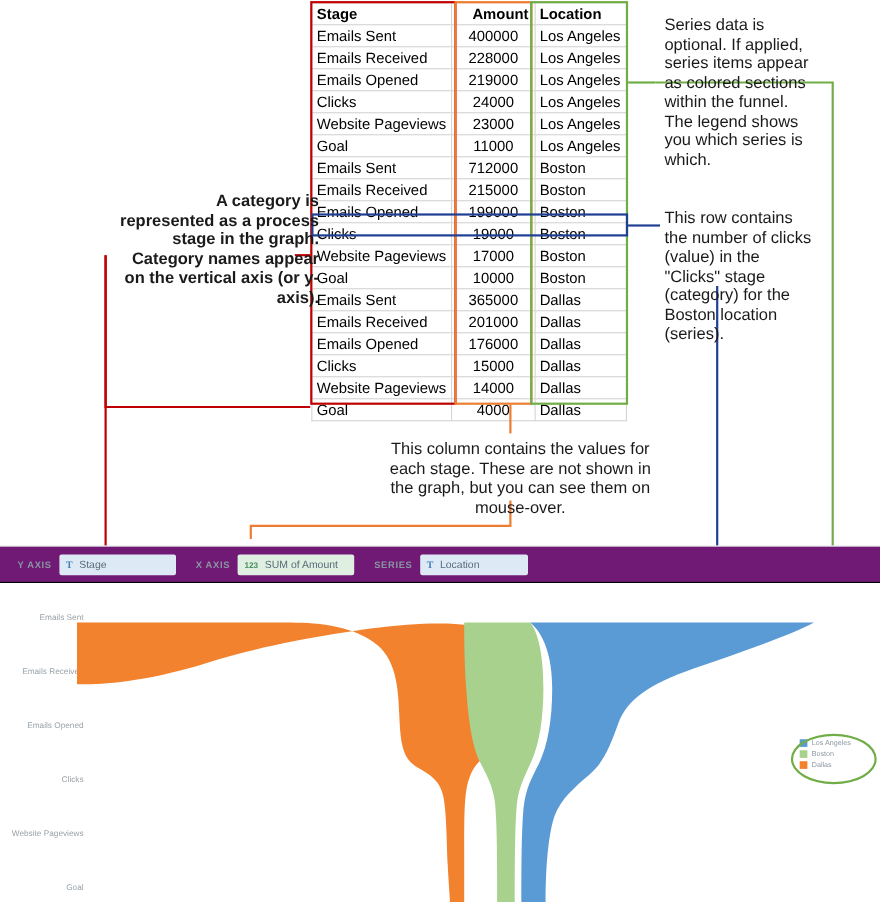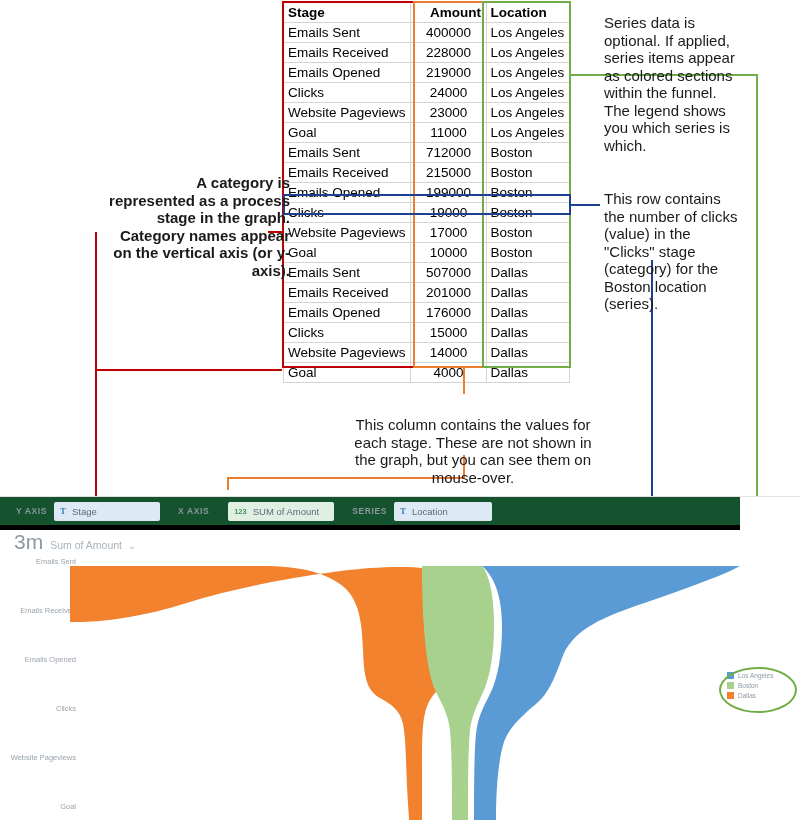--- a/index.html
+++ b/index.html
@@ -35,21 +35,21 @@
     height: 17px;
     line-height: 17px;
     font-weight: normal;
     white-space: nowrap;
   }
   table.data-table th {
     font-weight: bold;
   }
   .col-stage { width: 131px; text-align: left; }
   .col-amount { width: 68px; text-align: center; }
-  .col-amount.hdr { text-align: center; padding-left: 18px; }
+  .col-amount.hdr { text-align: left; padding-left: 18px; }
   .col-location { width: 86px; text-align: left; }
 
   
   .outline { position: absolute; pointer-events: none; box-sizing: border-box; }
   #outline-stage   { left: 282px;  top: 1px;  width: 133px; height: 367px; border: 2.5px solid #C00000; }
   #outline-amount  { left: 413px;  top: 1px;  width: 71px;  height: 367px; border: 2.5px solid #ED7D31; }
   #outline-location{ left: 482px;  top: 1px;  width: 89px;  height: 367px; border: 2.5px solid #70AD47; }
   #outline-row     { left: 283px;  top: 194px;width: 288px; height: 21px; border: 2px solid #1F3F93; }
 
   
@@ -64,39 +64,39 @@
   .annot {
     position: absolute;
     font-family: "Liberation Sans", sans-serif;
     font-size: 15px;
     line-height: 17.5px;
     color: #1a1a1a;
   }
   #annot-series   { left: 604px; top: 14px;  width: 138px; text-align: left; }
   #annot-row      { left: 604px; top: 190px; width: 140px; text-align: left; }
   #annot-category { left: 108px; top: 174px; width: 182px; text-align: right; font-weight: bold; }
-  #annot-column   { left: 352px; top: 416px; width: 242px; text-align: center; }
+  #annot-column   { left: 352px; top: 400px; width: 242px; text-align: center; }
 
   
   #chart-panel {
     position: absolute;
     left: 0;
     top: 496px;
     width: 800px;
     height: 332px;
     background: #ffffff;
     border-top: 1px solid #e2e2e2;
   }
   #chart-toolbar {
     position: absolute;
     left: 0; top: 0;
-    width: 740px;
+    width: 800px;
     height: 33px;
-    background: #14532d;
-    border-bottom: 5px solid #000000;
+    background: #701a75;
+    border-bottom: 1px solid #000000;
     display: flex;
     align-items: center;
     padding-left: 16px;
     box-sizing: border-box;
   }
   .shelf-label {
     font-size: 8.5px;
     letter-spacing: 0.6px;
     color: #8a96a0;
     font-weight: bold;
@@ -106,21 +106,21 @@
     height: 19px;
     display: flex;
     align-items: center;
     padding: 0 8px 0 6px;
     border-radius: 2px;
     font-size: 9.5px;
     color: #5b6b78;
     margin-right: 18px;
   }
   .chip.blue { background: #ddeaf6; min-width: 92px; }
-  .chip.green { background: #dff0e2; min-width: 92px; margin-left: 12px; }
+  .chip.green { background: #dff0e2; min-width: 92px; }
   .chip.blue2 { background: #ddeaf6; min-width: 84px; }
   .chip-ico {
     font-size: 9px;
     font-weight: bold;
     color: #3f7fb8;
     margin-right: 6px;
     font-family: "Liberation Serif", serif;
   }
   .chip.green .chip-ico { color: #4a8f5e; font-family: "Liberation Sans", sans-serif; font-size: 7.5px; }
 
@@ -276,21 +276,21 @@
           <td class="col-amount">17000</td>
           <td class="col-location">Boston</td>
         </tr>
         <tr>
           <td class="col-stage">Goal</td>
           <td class="col-amount">10000</td>
           <td class="col-location">Boston</td>
         </tr>
         <tr>
           <td class="col-stage">Emails Sent</td>
-          <td class="col-amount">507000</td>
+          <td class="col-amount">365000</td>
           <td class="col-location">Dallas</td>
         </tr>
         <tr>
           <td class="col-stage">Emails Received</td>
           <td class="col-amount">201000</td>
           <td class="col-location">Dallas</td>
         </tr>
         <tr>
           <td class="col-stage">Emails Opened</td>
           <td class="col-amount">176000</td>
@@ -363,25 +363,20 @@
       <span>SUM of Amount</span>
     </div>
 
     <span class="shelf-label">SERIES</span>
     <div class="chip blue2">
       <span class="chip-ico">T</span>
       <span>Location</span>
     </div>
   </div>
 
-  <div id="chart-measure">
-    <span id="measure-value">3m</span>
-    <span id="measure-name">Sum of Amount</span>
-    <span id="measure-caret">⌄</span>
-  </div>
 
   <div id="yaxis">
       <div class="yaxis-label" style="top: 0px;">Emails Sent</div>
       <div class="yaxis-label" style="top: 49px;">Emails Received</div>
       <div class="yaxis-label" style="top: 98px;">Emails Opened</div>
       <div class="yaxis-label" style="top: 147px;">Clicks</div>
       <div class="yaxis-label" style="top: 196px;">Website Pageviews</div>
       <div class="yaxis-label" style="top: 245px;">Goal</div>
     </div>
 </div>

